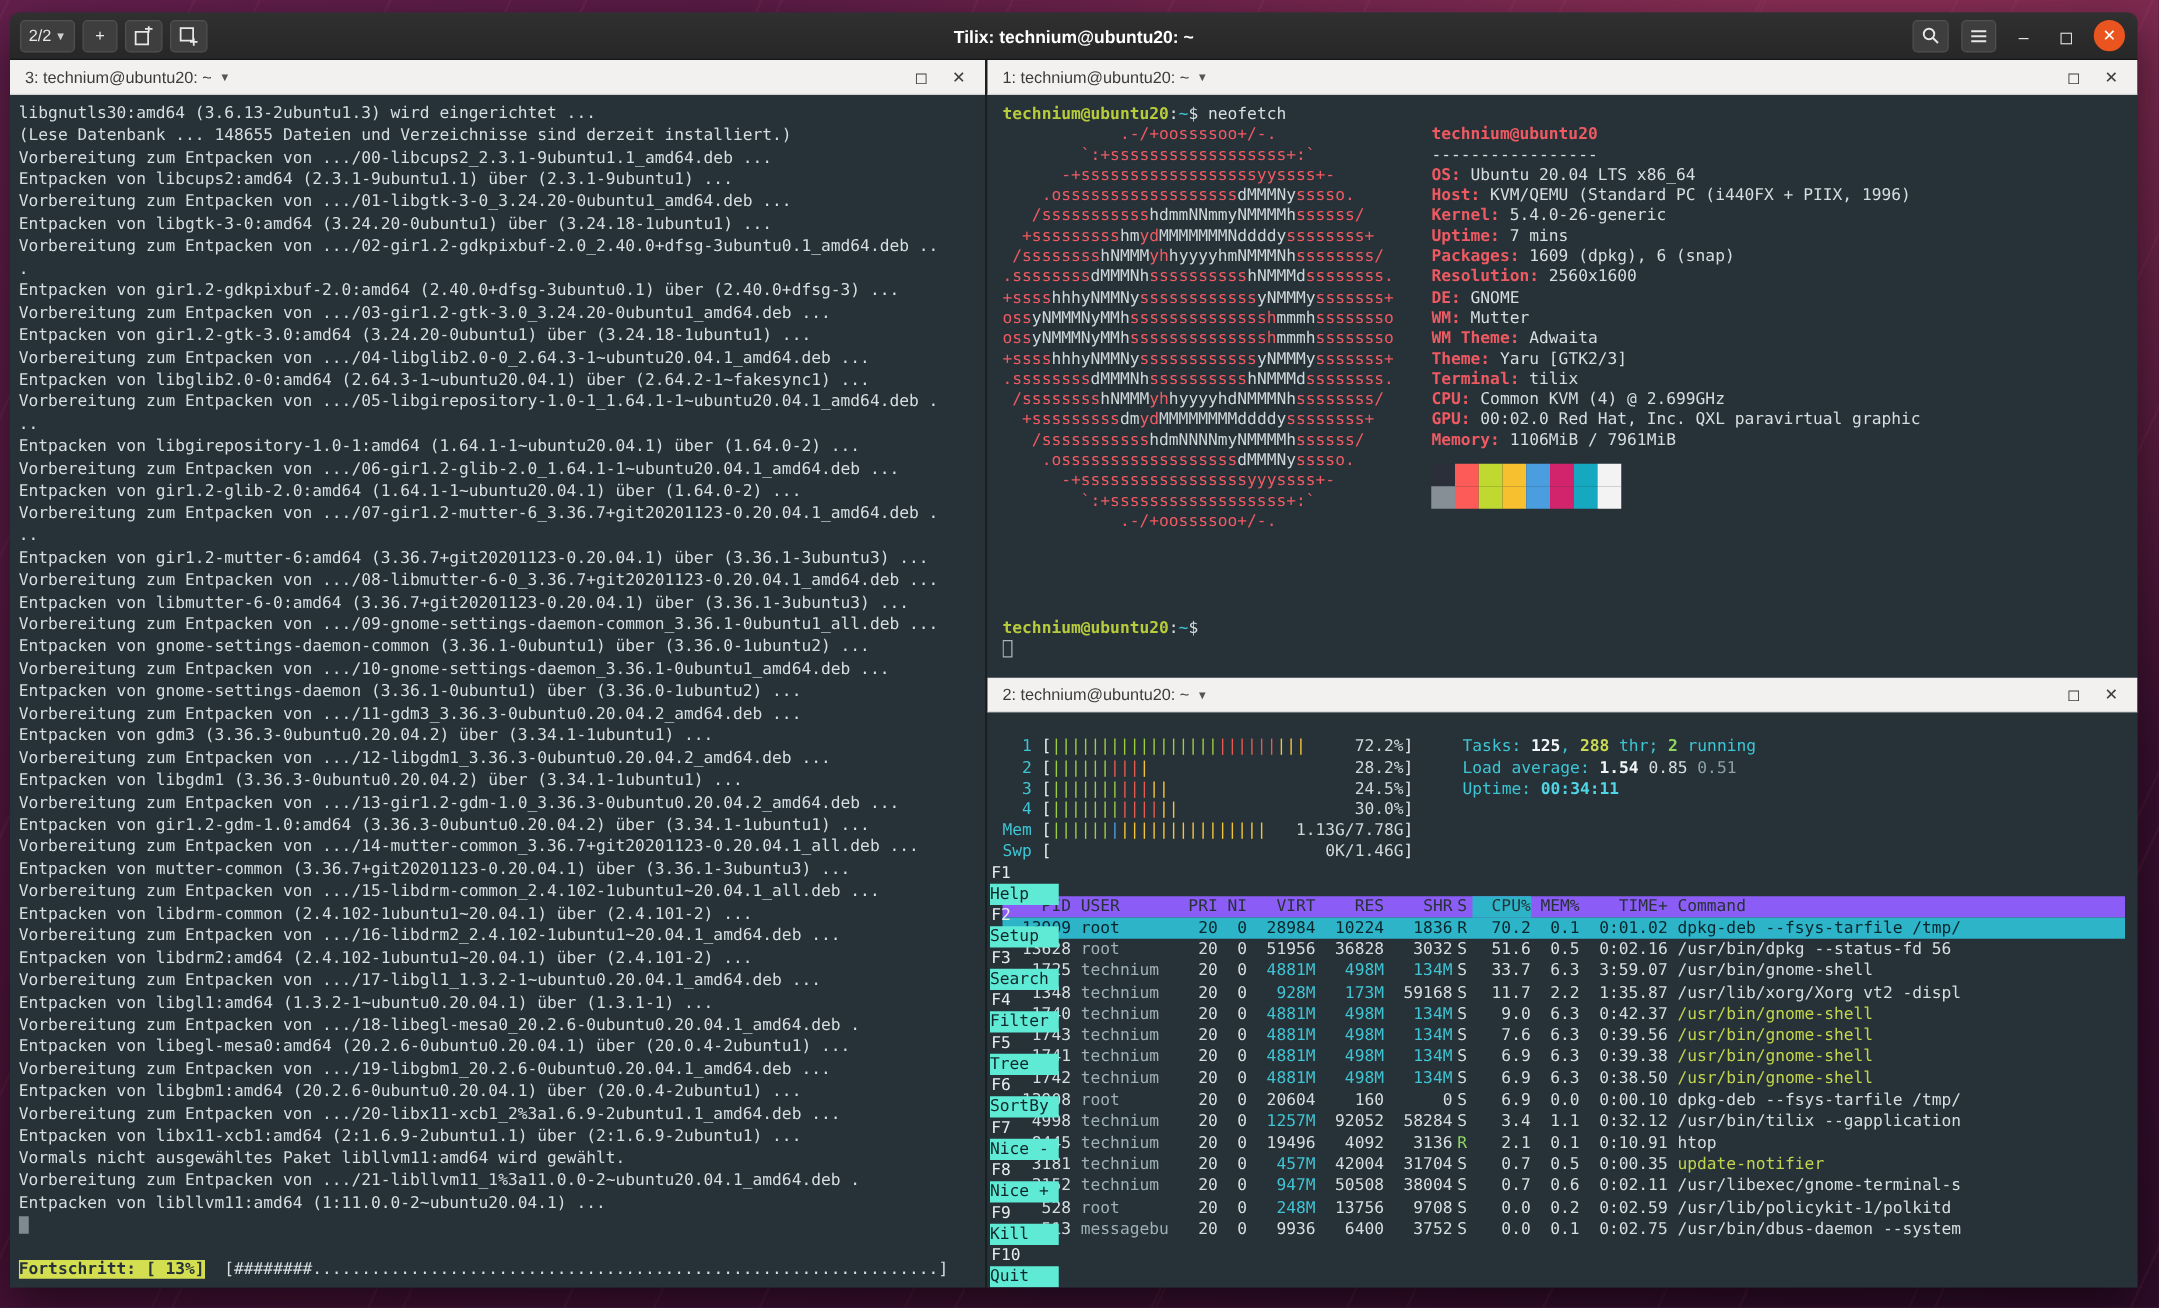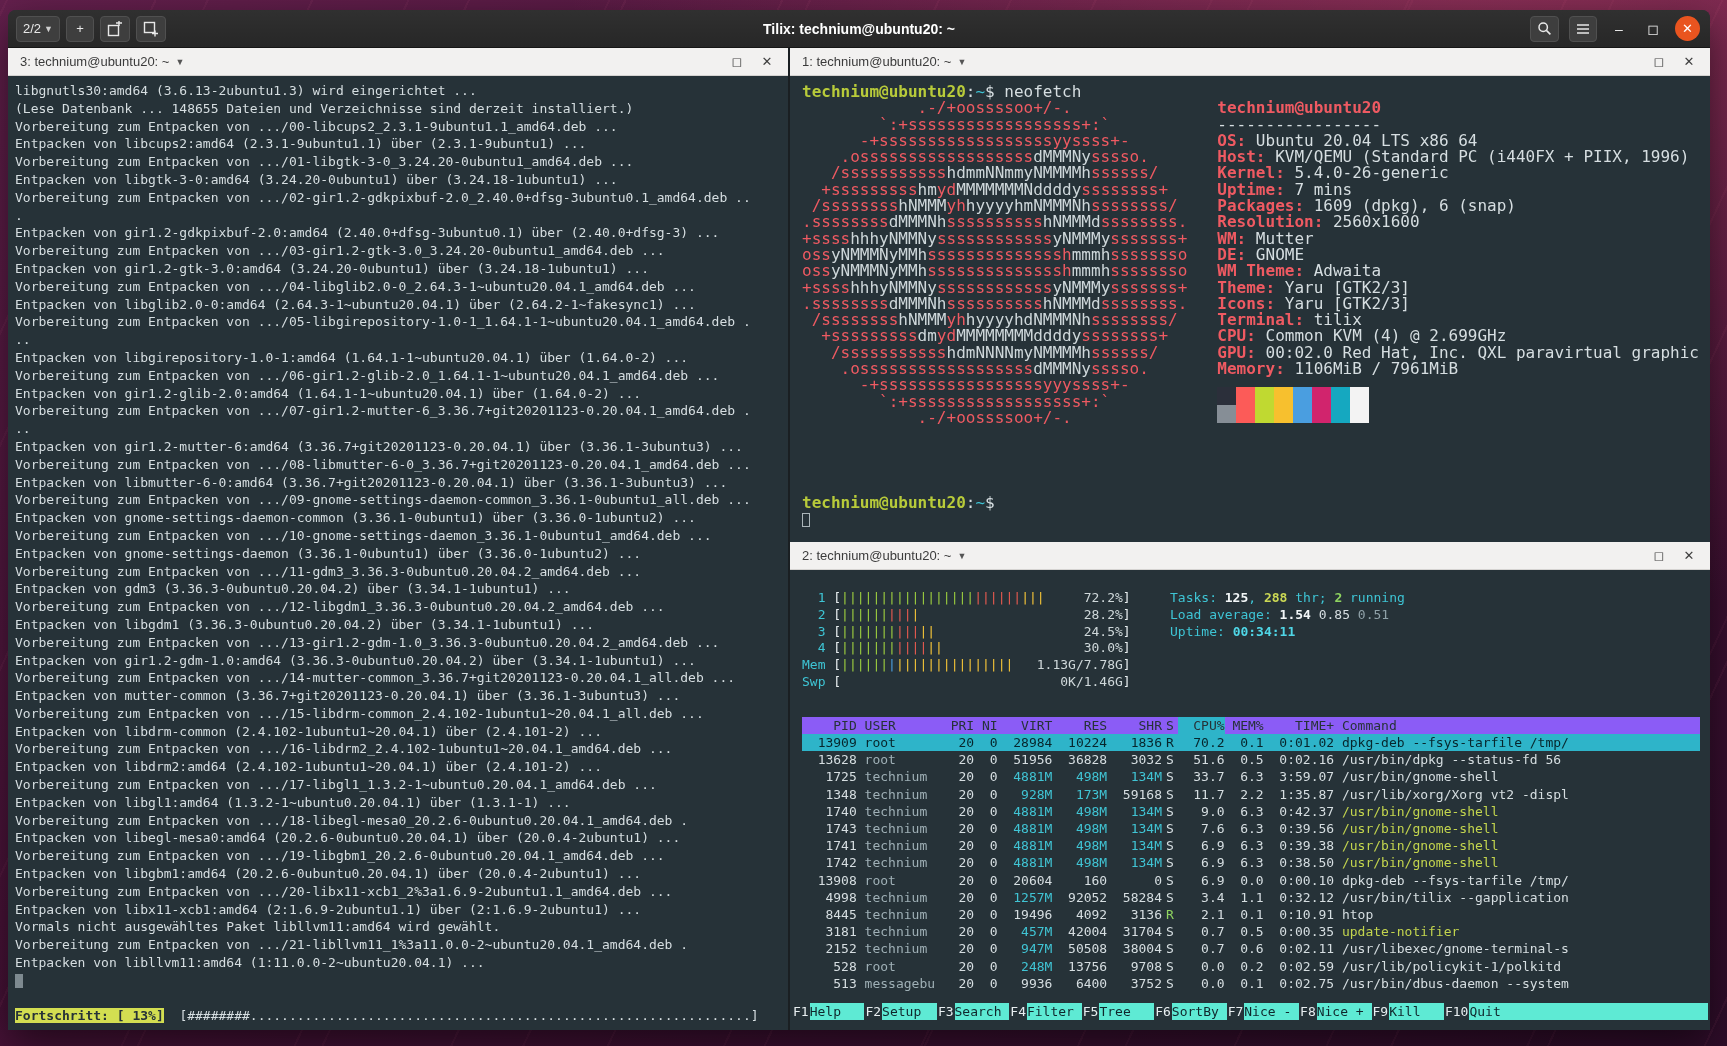--- a/index.html
+++ b/index.html
@@ -56,21 +56,21 @@
   .pane-btns { margin-left:auto; display:flex; gap:4px; }
   .pane-btn { width:26px; text-align:center; color:#3f3f3f; font-size:13px; }
   
   .term { background:#263238; color:#d6dee1; font-family:"DejaVu Sans Mono", monospace; }
   .tline { white-space:pre; overflow:hidden; }
   
   .term-left { flex:1; font-size:13px; line-height:17.8px; padding:6px 0 0 7px; overflow:hidden; }
   .block-cursor { display:inline-block; width:8px; height:14px; background:#7e8a90; vertical-align:middle; }
   .pbadge { background:#d3de51; color:#263238; font-weight:bold; }
   
-  .term-nf { flex:1; font-size:16px; line-height:16.3px; padding:8px 8px 14px 12px; display:flex; flex-direction:column; overflow:hidden; position:relative; }
+  .term-nf { flex:1; font-size:13px; line-height:16.3px; padding:8px 8px 14px 12px; display:flex; flex-direction:column; overflow:hidden; position:relative; }
   .nf-cols { display:flex; }
   .nf-art { flex:none; }
   .nf-info { margin-left:30px; flex:1; min-width:0; }
   .a-r { color:#ef5a62; }
   .a-w { color:#ced7da; }
   .p-user { color:#b8cb3a; font-weight:bold; }
   .p-path { color:#3ec5d5; }
   .nf-title { color:#ef5a62; font-weight:bold; }
   .nf-label { color:#ef5a62; font-weight:bold; }
   .palette { margin-top:10px; }
@@ -111,21 +111,21 @@
   .c6 { width:7ch; text-align:right; flex:none; }
   .c7 { width:2ch; text-align:center; flex:none; }
   .c8 { width:6ch; text-align:right; flex:none; }
   .c9 { width:5ch; text-align:right; flex:none; }
   .c10 { width:9ch; text-align:right; flex:none; }
   .c11 { flex:1; text-align:left; padding-left:1ch; overflow:hidden; min-width:0; }
   .cyanv { color:#40c4d4; }
   .stR { color:#8fd460; }
   .gcmd { color:#c3d54e; }
   .usr { color:#9fb0b6; }
-  .fkeys { position:absolute; left:2px; right:2px; bottom:10px; display:flex; line-height:17px; white-space:pre; }
+  .fkeys { position:absolute; left:2px; right:2px; bottom:0; display:flex; line-height:17px; white-space:pre;flex-direction:column; }
   .fk-key { color:#e8eef0; flex:none; padding:0 1px; }
   .fk-label { background:#5eead4; color:#10262b; width:7ch; flex:none; overflow:hidden; }
   .fk-label.grow { flex:1; }
 </style>
 </head>
 <body>
 
 <div class="window">
 
   <div class="titlebar">
@@ -293,25 +293,24 @@
               </div>
             <div class="nf-info" id="nf-info">
                 <div class="tline nf-title">technium@ubuntu20</div>
                 <div class="tline">-----------------</div>
                 <div class="tline"><span class="nf-label">OS:</span><span> Ubuntu 20.04 LTS x86_64</span></div>
                 <div class="tline"><span class="nf-label">Host:</span><span> KVM/QEMU (Standard PC (i440FX + PIIX, 1996)</span></div>
                 <div class="tline"><span class="nf-label">Kernel:</span><span> 5.4.0-26-generic</span></div>
                 <div class="tline"><span class="nf-label">Uptime:</span><span> 7 mins</span></div>
                 <div class="tline"><span class="nf-label">Packages:</span><span> 1609 (dpkg), 6 (snap)</span></div>
                 <div class="tline"><span class="nf-label">Resolution:</span><span> 2560x1600</span></div>
+                <div class="tline"><span class="nf-label">DE:</span><span> GNOME</span></div>
                 <div class="tline"><span class="nf-label">WM:</span><span> Mutter</span></div>
-                <div class="tline"><span class="nf-label">DE:</span><span> GNOME</span></div>
                 <div class="tline"><span class="nf-label">WM Theme:</span><span> Adwaita</span></div>
                 <div class="tline"><span class="nf-label">Theme:</span><span> Yaru [GTK2/3]</span></div>
-                <div class="tline"><span class="nf-label">Icons:</span><span> Yaru [GTK2/3]</span></div>
                 <div class="tline"><span class="nf-label">Terminal:</span><span> tilix</span></div>
                 <div class="tline"><span class="nf-label">CPU:</span><span> Common KVM (4) @ 2.699GHz</span></div>
                 <div class="tline"><span class="nf-label">GPU:</span><span> 00:02.0 Red Hat, Inc. QXL paravirtual graphic</span></div>
                 <div class="tline"><span class="nf-label">Memory:</span><span> 1106MiB / 7961MiB</span></div>
                 <div class="palette">
                   <div class="prow-sw">
                     <span class="sw" style="background: rgb(43, 47, 58);"></span>
                     <span class="sw" style="background: rgb(252, 91, 88);"></span>
                     <span class="sw" style="background: rgb(192, 217, 49);"></span>
                     <span class="sw" style="background: rgb(247, 192, 46);"></span>

